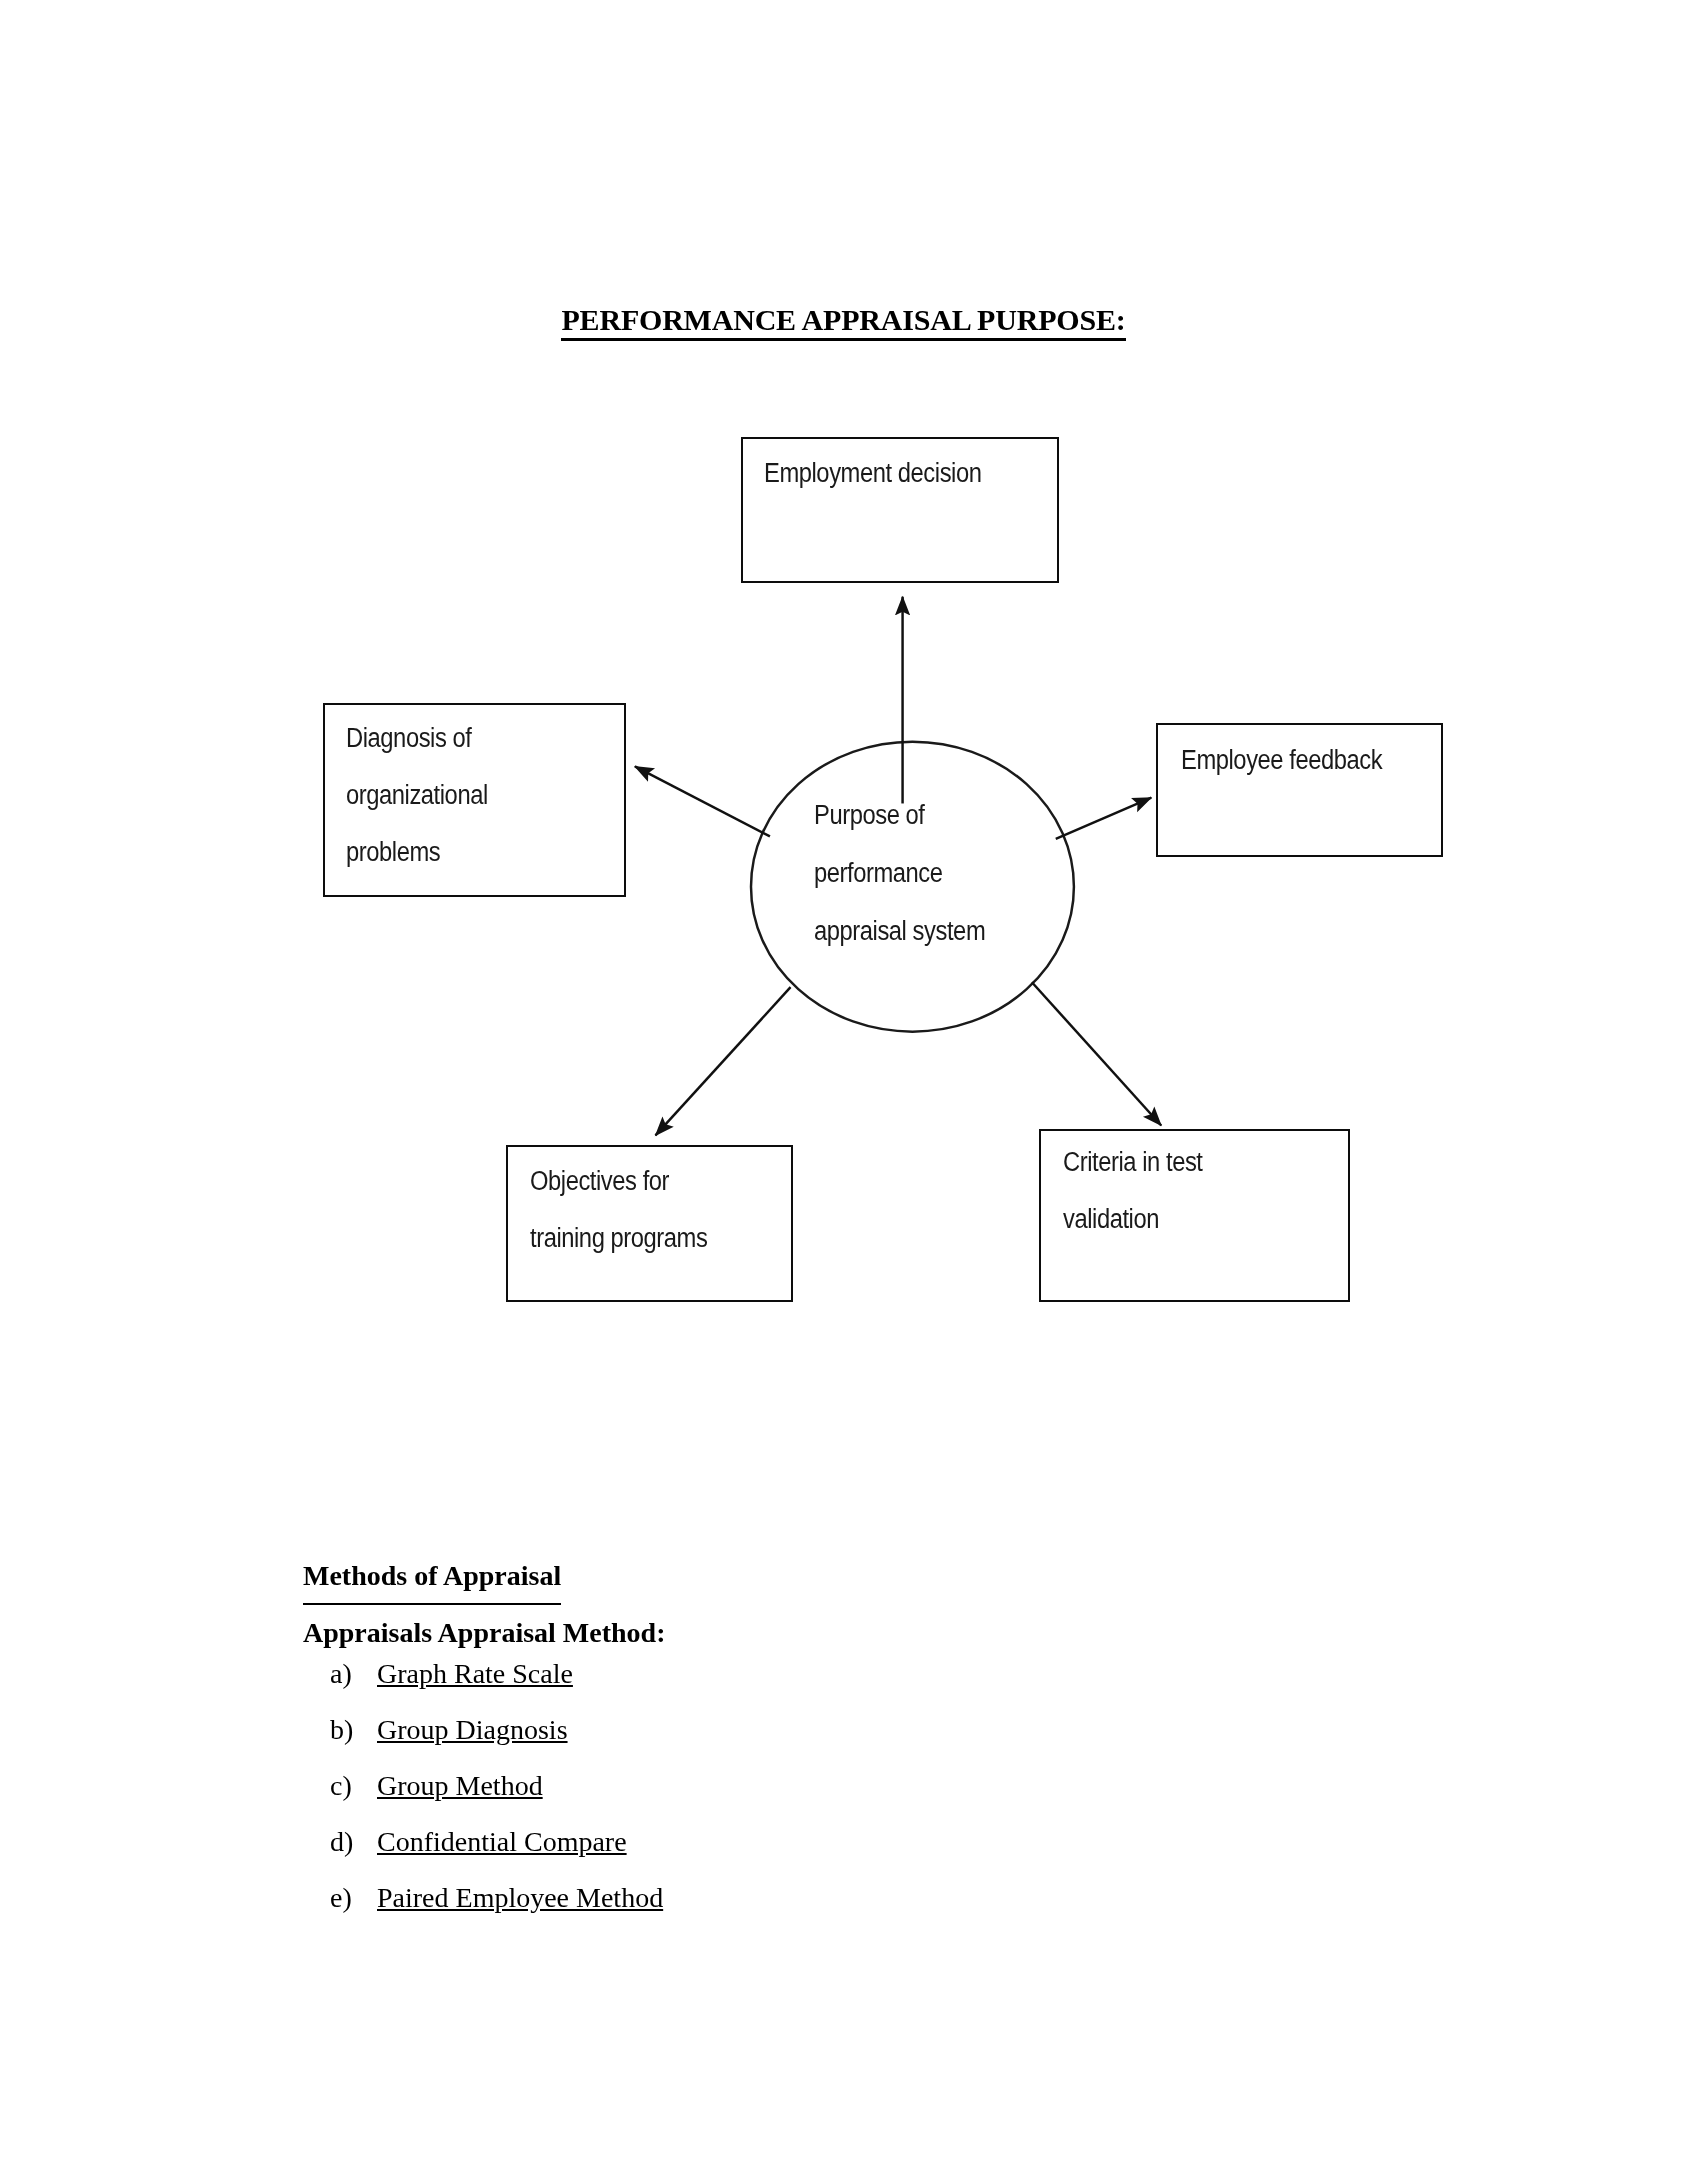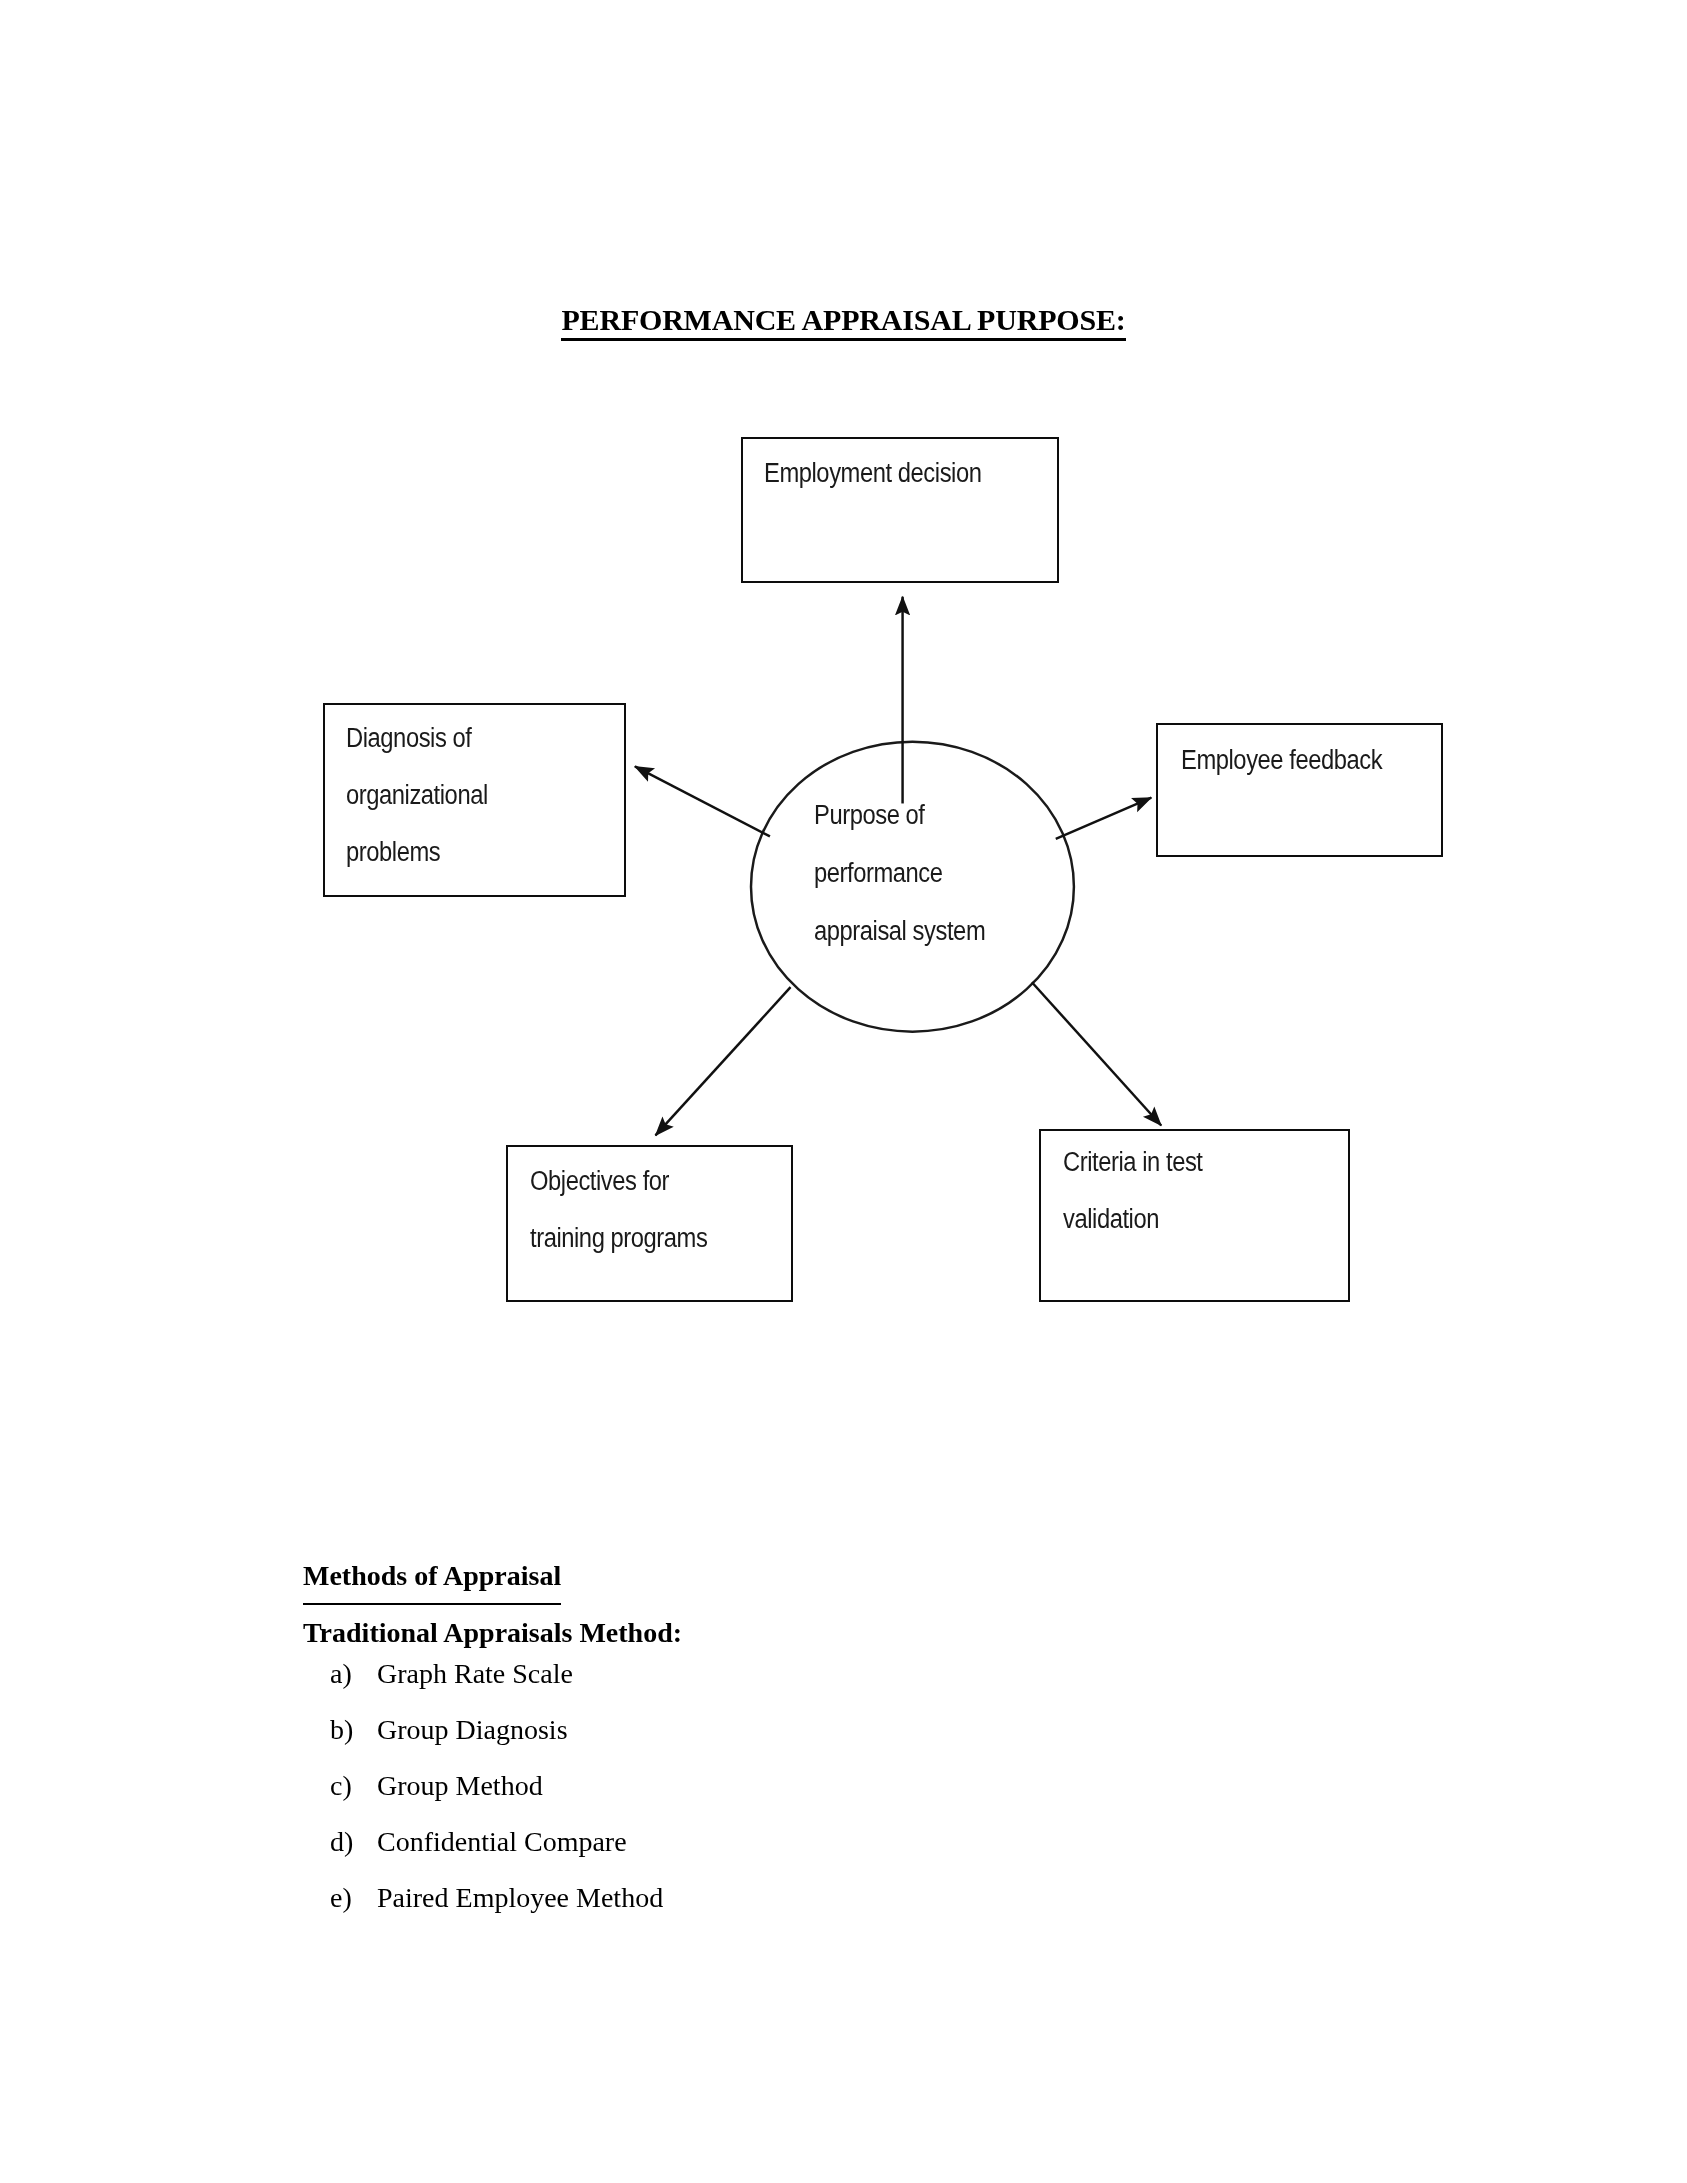--- a/index.html
+++ b/index.html
@@ -118,20 +118,21 @@
   .list-marker {
     position: absolute;
     left: 0;
     top: 0;
     width: 44px;
   }
   .list-label {
     position: absolute;
     left: 47px;
     top: 0;
+    text-decoration: underline;
   }
 </style>
 </head>
 <body>
 
 <div id="page">
 
   <div class="doc-title"><span class="u">PERFORMANCE APPRAISAL PURPOSE:</span></div>
 
   <div id="diagram">
@@ -176,21 +177,21 @@
 validation</div>
 
     <div class="ellipse-text" style="left:806px; top:786px; width:346px;">Purpose of
 performance
 appraisal system</div>
 
   </div>
 
   <div class="section-head" style="left:303px; top:1560px;"><span class="u">Methods of Appraisal</span></div>
 
-  <div class="section-head" style="left:303px; top:1617px;">Traditional Appraisals Method:</div>
+  <div class="section-head" style="left:303px; top:1617px;">Appraisals Appraisal Method:</div>
 
   <div class="list">
     <div class="list-item">
       <span class="list-marker">a)</span>
       <span class="list-label">Graph Rate Scale</span>
     </div>
     <div class="list-item">
       <span class="list-marker">b)</span>
       <span class="list-label">Group Diagnosis</span>
     </div>

